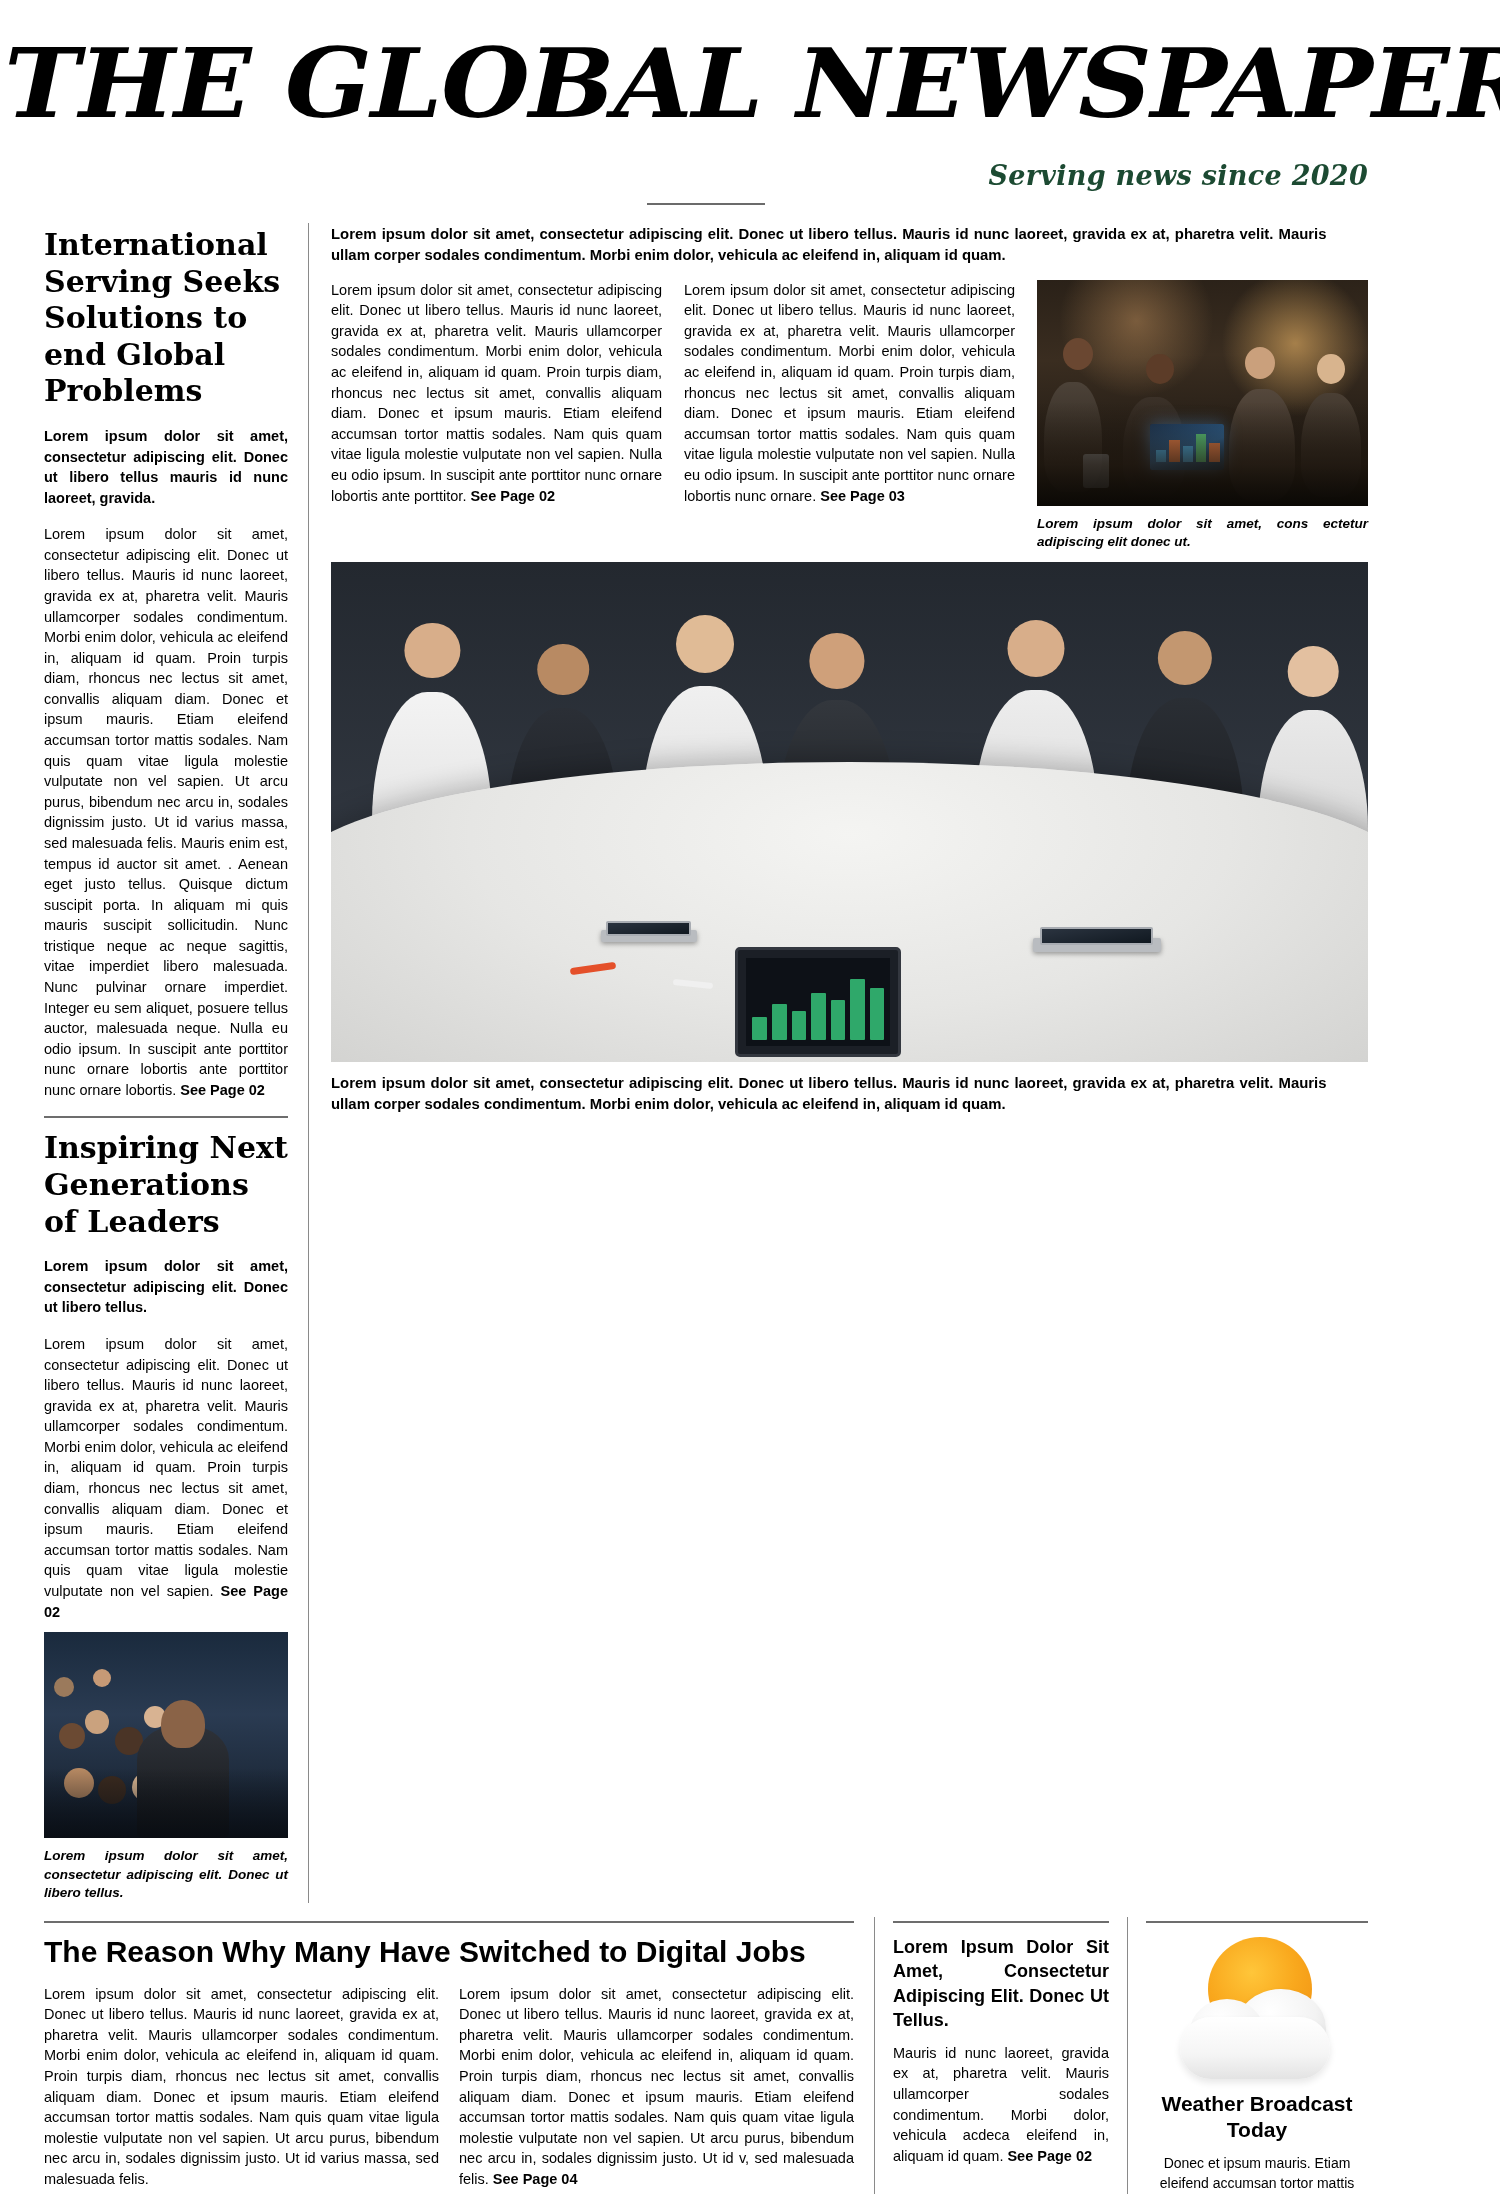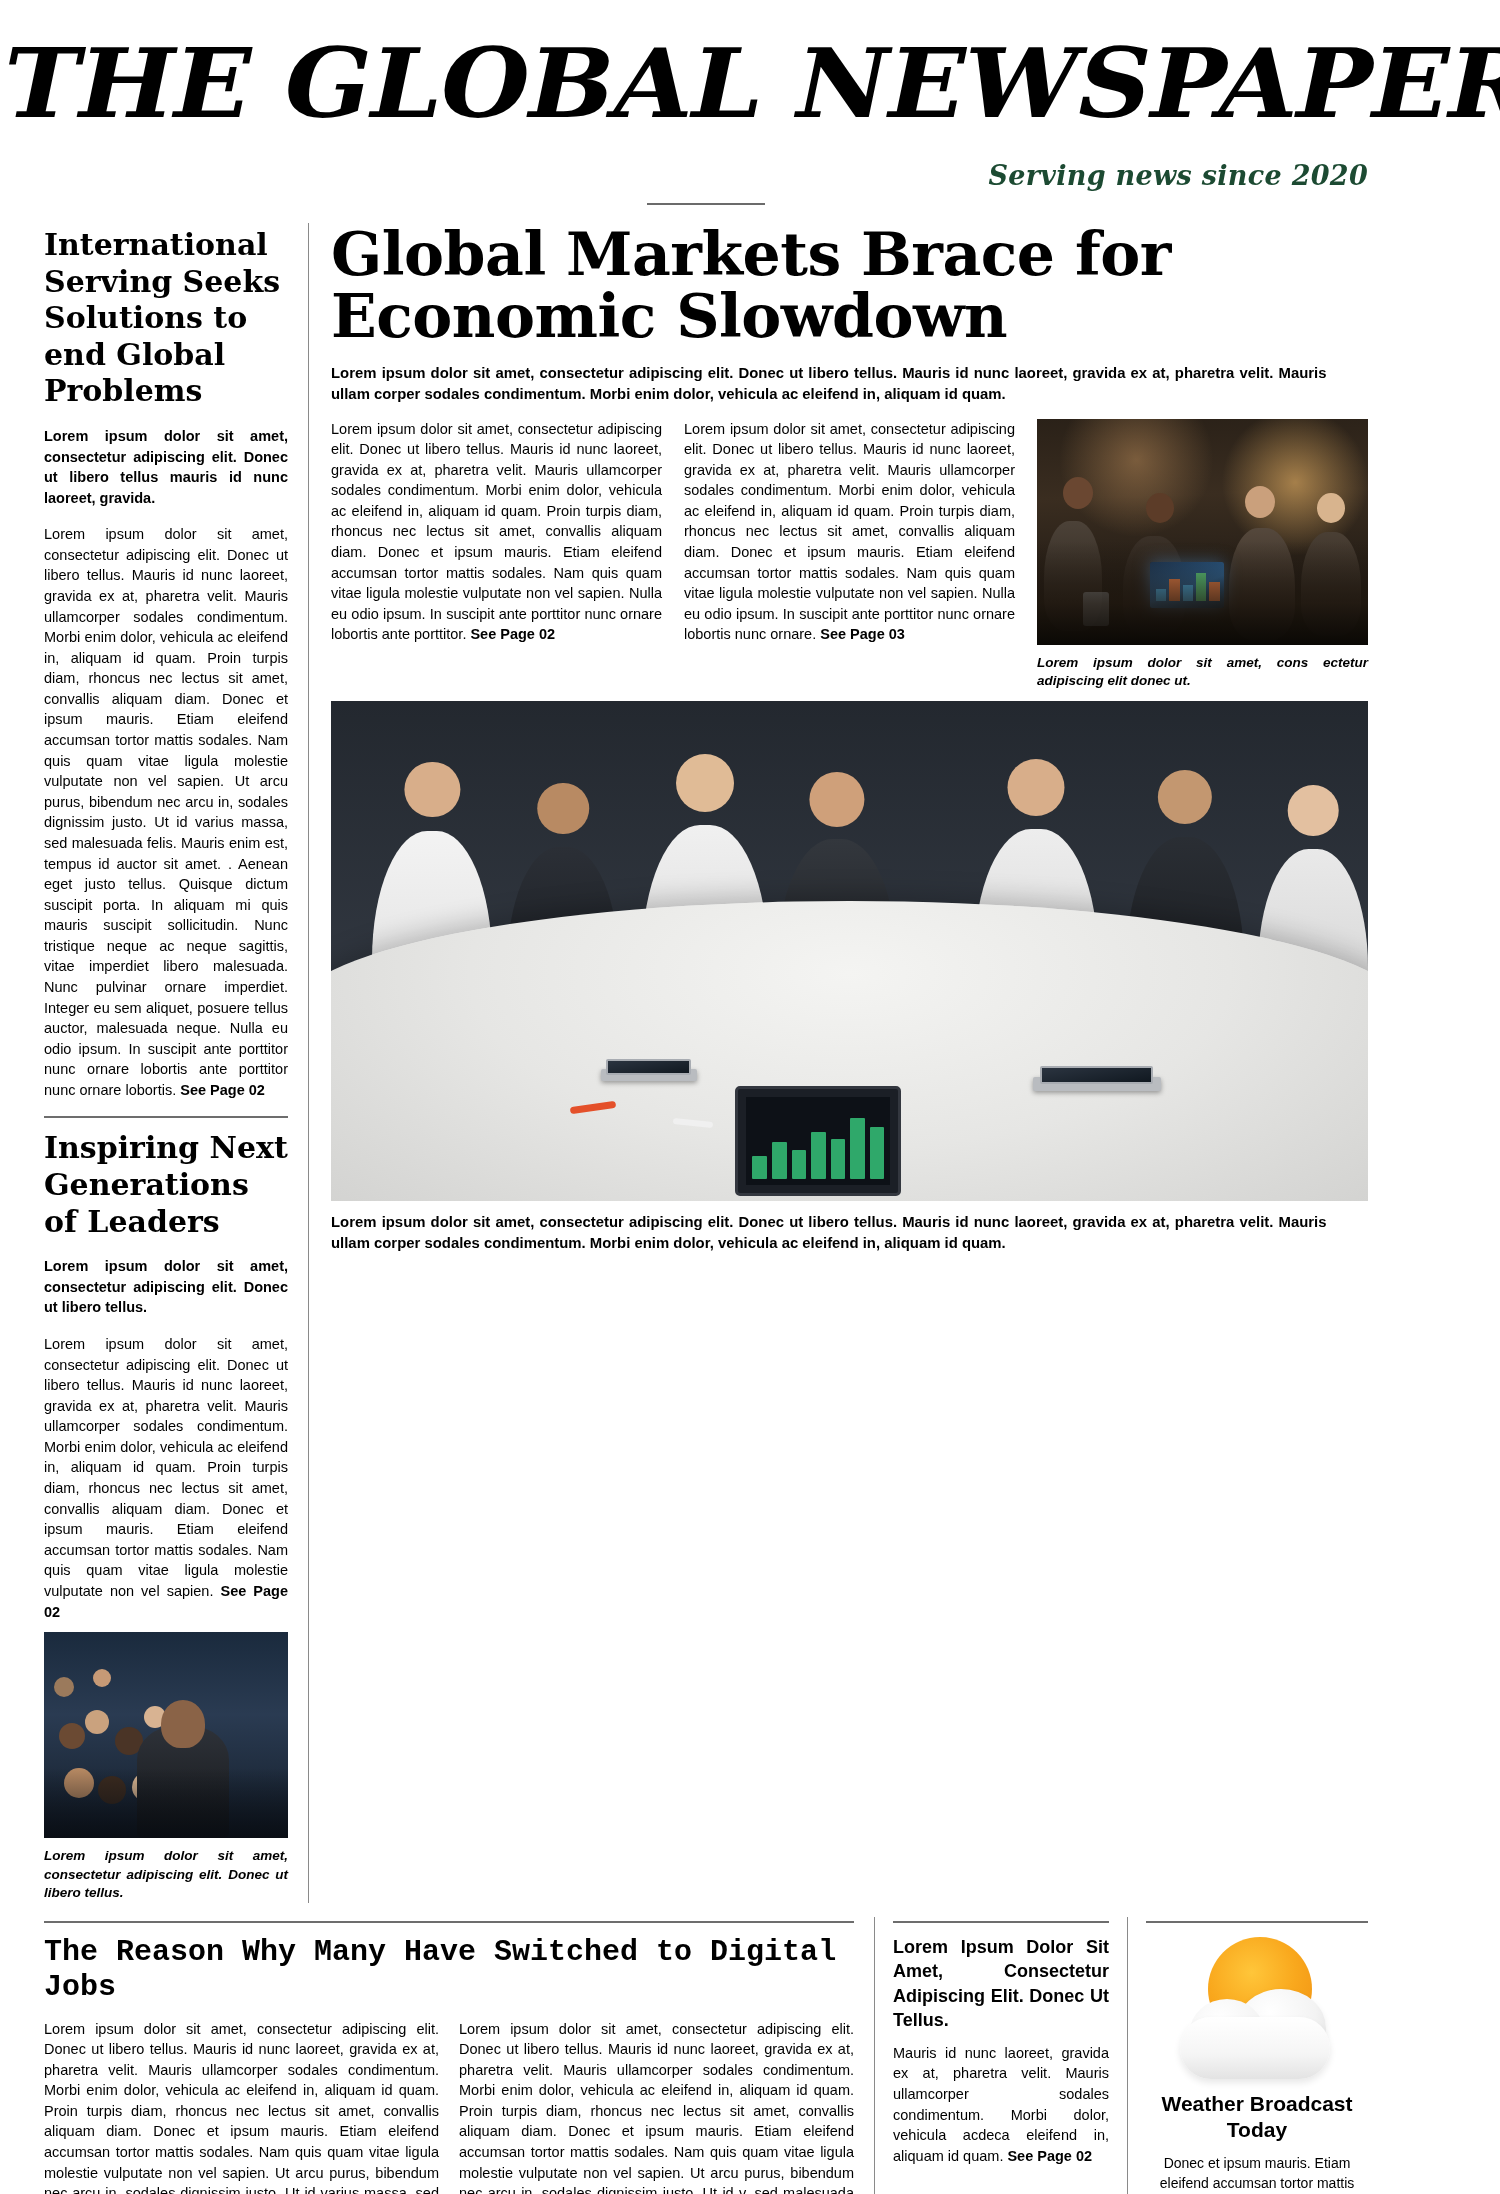--- a/index.html
+++ b/index.html
@@ -278,21 +278,21 @@
   .bottom-grid {
     display: flex;
     margin-top: 14px;
     align-items: stretch;
   }
   .bg-col-a { flex: 1 1 0; min-width: 0; padding-right: 20px; box-sizing: border-box; }
   .bg-col-b { flex: 0 0 252px; padding: 0 18px; box-sizing: border-box; }
   .bg-col-c { flex: 0 0 240px; padding-left: 18px; box-sizing: border-box; }
 
   .sub-headline {
-    font-family: Liberation Mono, monospace;
+    font-family: Liberation Sans, sans-serif;
     font-weight: bold;
     font-size: 30px;
     line-height: 1.16;
     margin: 0 0 14px 0;
   }
   .sans-head {
     font-family: "Liberation Sans", sans-serif;
     font-weight: bold;
     font-size: 18px;
     line-height: 1.36;
@@ -397,21 +397,20 @@
           <div style="position:absolute;left:0;right:0;bottom:0;height:34%;background:linear-gradient(180deg,rgba(10,16,24,0) 0%,rgba(8,12,18,0.85) 100%);"></div>
         </div>
         <div class="photo-caption">Lorem ipsum dolor sit amet, consectetur adipiscing elit. Donec ut libero tellus.</div>
       </div>
     </div>
 
     <div class="vrule"></div>
 
     <div class="col-main">
 
-      <div class="main-headline">Global Markets Brace for Economic Slowdown</div>
       <div class="main-deck">Lorem ipsum dolor sit amet, consectetur adipiscing elit. Donec ut libero tellus. Mauris id nunc laoreet, gravida ex at, pharetra velit. Mauris ullam corper sodales condimentum. Morbi enim dolor, vehicula ac eleifend in, aliquam id quam.</div>
 
       <div class="three-col">
         <div class="tc">
           <div class="body-text"><span>Lorem ipsum dolor sit amet, consectetur adipiscing elit. Donec ut libero tellus. Mauris id nunc laoreet, gravida ex at, pharetra velit. Mauris ullamcorper sodales condimentum. Morbi enim dolor, vehicula ac eleifend in, aliquam id quam. Proin turpis diam, rhoncus nec lectus sit amet, convallis aliquam diam. Donec et ipsum mauris. Etiam eleifend accumsan tortor mattis sodales. Nam quis quam vitae ligula molestie vulputate non vel sapien. Nulla eu odio ipsum. In suscipit ante porttitor nunc ornare lobortis ante porttitor.</span> <b>See Page 02</b></div>
         </div>
         <div class="tc">
           <div class="body-text"><span>Lorem ipsum dolor sit amet, consectetur adipiscing elit. Donec ut libero tellus. Mauris id nunc laoreet, gravida ex at, pharetra velit. Mauris ullamcorper sodales condimentum. Morbi enim dolor, vehicula ac eleifend in, aliquam id quam. Proin turpis diam, rhoncus nec lectus sit amet, convallis aliquam diam. Donec et ipsum mauris. Etiam eleifend accumsan tortor mattis sodales. Nam quis quam vitae ligula molestie vulputate non vel sapien. Nulla eu odio ipsum. In suscipit ante porttitor nunc ornare lobortis nunc ornare.</span> <b>See Page 03</b></div>
         </div>
         <div class="tc tc-photo">

